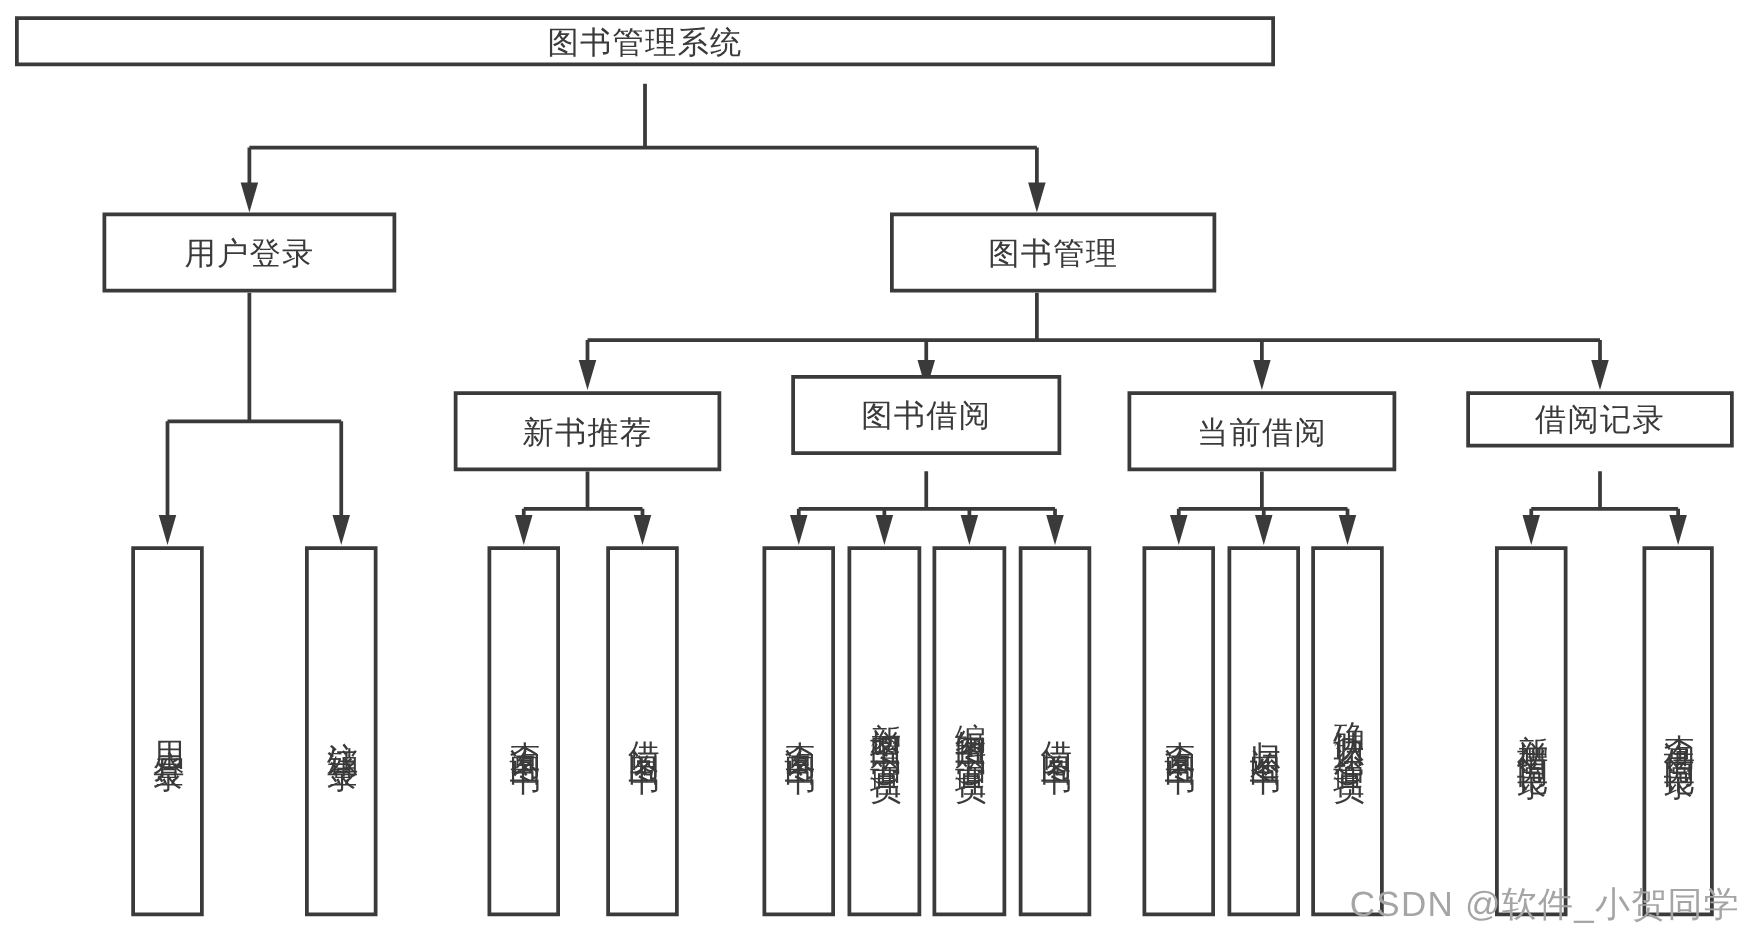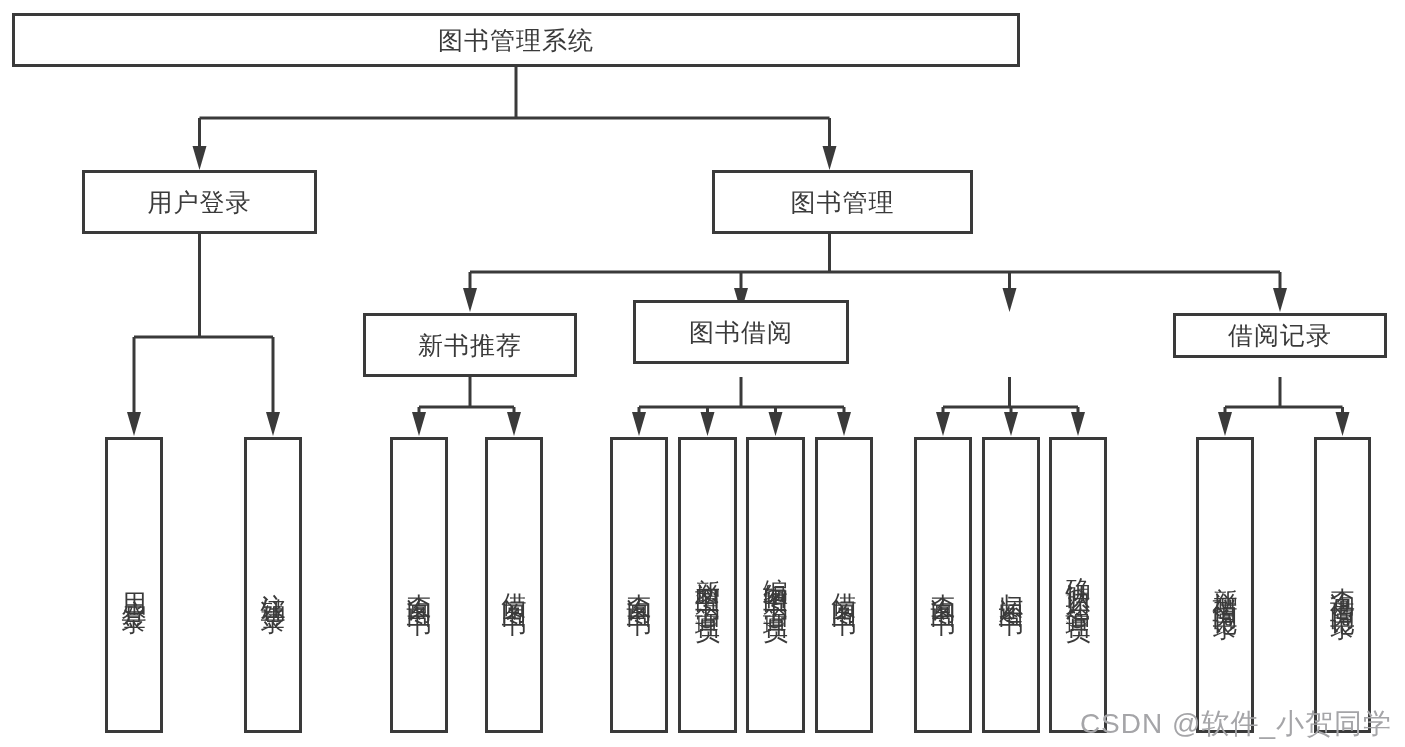--- a/index.html
+++ b/index.html
@@ -95,27 +95,28 @@
     <g>
       <line x1="1280" y1="377" x2="1280" y2="407"></line>
       <line x1="1225" y1="407" x2="1342.5" y2="407"></line>
       <line x1="1225" y1="407" x2="1225" y2="418"></line>
       <polygon points="1218,412 1232,412 1225,436"></polygon>
       <line x1="1342.5" y1="407" x2="1342.5" y2="418"></line>
       <polygon points="1335.5,412 1349.5,412 1342.5,436"></polygon>
     </g>
   </svg>
 
-  <div class="hbox" style="left:12px;top:13px;width:1008px;height:54px">图书管理系统</div>
+  <div class="hbox" style="left:12px;top:13px;width:1008px;height:40px">图书管理系统</div>
 
   <div class="hbox" style="left:82px;top:170px;width:235px;height:64px">用户登录</div>
   <div class="hbox" style="left:712px;top:170px;width:261px;height:64px">图书管理</div>
 
   <div class="hbox" style="left:363px;top:313px;width:214px;height:64px">新书推荐</div>
   <div class="hbox" style="left:633px;top:300px;width:216px;height:64px">图书借阅</div>
+  <div class="hbox" style="left:902px;top:313px;width:215px;height:64px">当前借阅</div>
   <div class="hbox" style="left:1173px;top:313px;width:214px;height:45px">借阅记录</div>
 
   <div class="vbox" style="left:105px;top:437px;width:58px;height:296px">
     <span class="vtext">用户登录</span>
   </div>
   <div class="vbox" style="left:244px;top:437px;width:58px;height:296px">
     <span class="vtext">注销登录</span>
   </div>
 
   <div class="vbox" style="left:390px;top:437px;width:58px;height:296px">

